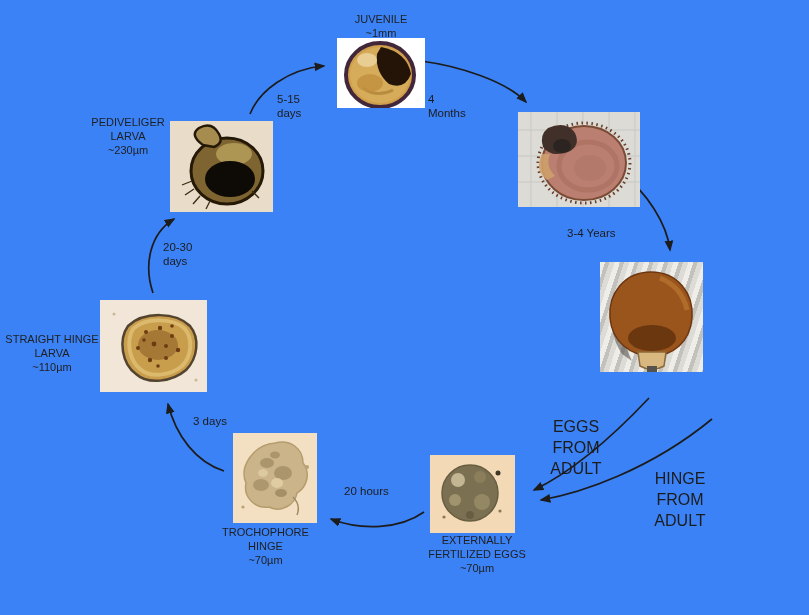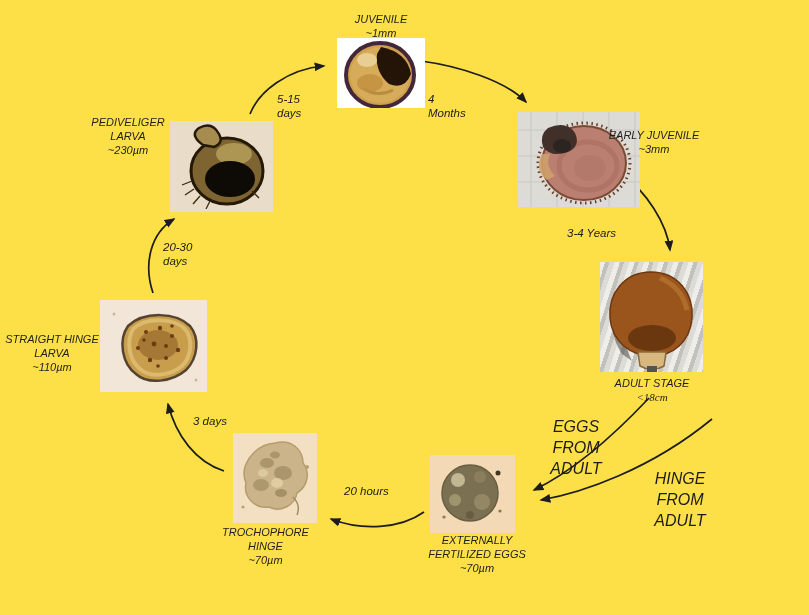--- a/index.html
+++ b/index.html
@@ -1,18 +1,18 @@
 <!DOCTYPE html>
 <html><head>
 <meta charset="utf-8">
 <style>
   html,body{margin:0;padding:0;background:#ffffff;}
   .canvas{
-    position:relative;width:809px;height:615px;background:#fde047;overflow:hidden;
-    font-family:"Liberation Sans",sans-serif;color:#1c1c1c;font-style:italic;
+    position:relative;width:809px;height:615px;background:#3b82f6;overflow:hidden;
+    font-family:"Liberation Sans",sans-serif;color:#1c1c1c;
   }
   .arrows{position:absolute;left:0;top:0;width:809px;height:615px;pointer-events:none;}
   .arrows path.flow{fill:none;stroke:#1c1c1c;stroke-width:1.7;}
   .photo{position:absolute;margin:0;padding:0;}
   .photo svg{display:block;}
   .lbl{position:absolute;text-align:center;font-size:11px;line-height:1.25;color:#1f1f1f;}
   .time{position:absolute;text-align:left;font-size:11.5px;line-height:1.25;color:#1c1c1c;}
   .gamete{position:absolute;text-align:center;font-size:16px;line-height:1.3;color:#1c1c1c;}
   .serif{font-family:"Liberation Serif",serif;font-size:11px;}
   
@@ -181,29 +181,21 @@
     <div>JUVENILE</div>
     <div>~1mm</div>
   </div>
 
   <div class="lbl" id="lbl-pediveliger">
     <div>PEDIVELIGER</div>
     <div>LARVA</div>
     <div>~230µm</div>
   </div>
 
-  <div class="lbl" id="lbl-early-juvenile">
-    <div>EARLY JUVENILE</div>
-    <div>~3mm</div>
-  </div>
-
-  <div class="lbl" id="lbl-adult">
-    <div>ADULT STAGE</div>
-    <div class="serif">&lt;18cm</div>
-  </div>
+
 
   <div class="lbl" id="lbl-eggs">
     <div>EXTERNALLY</div>
     <div>FERTILIZED EGGS</div>
     <div>~70µm</div>
   </div>
 
   <div class="lbl" id="lbl-trochophore">
     <div>TROCHOPHORE</div>
     <div>HINGE</div>

